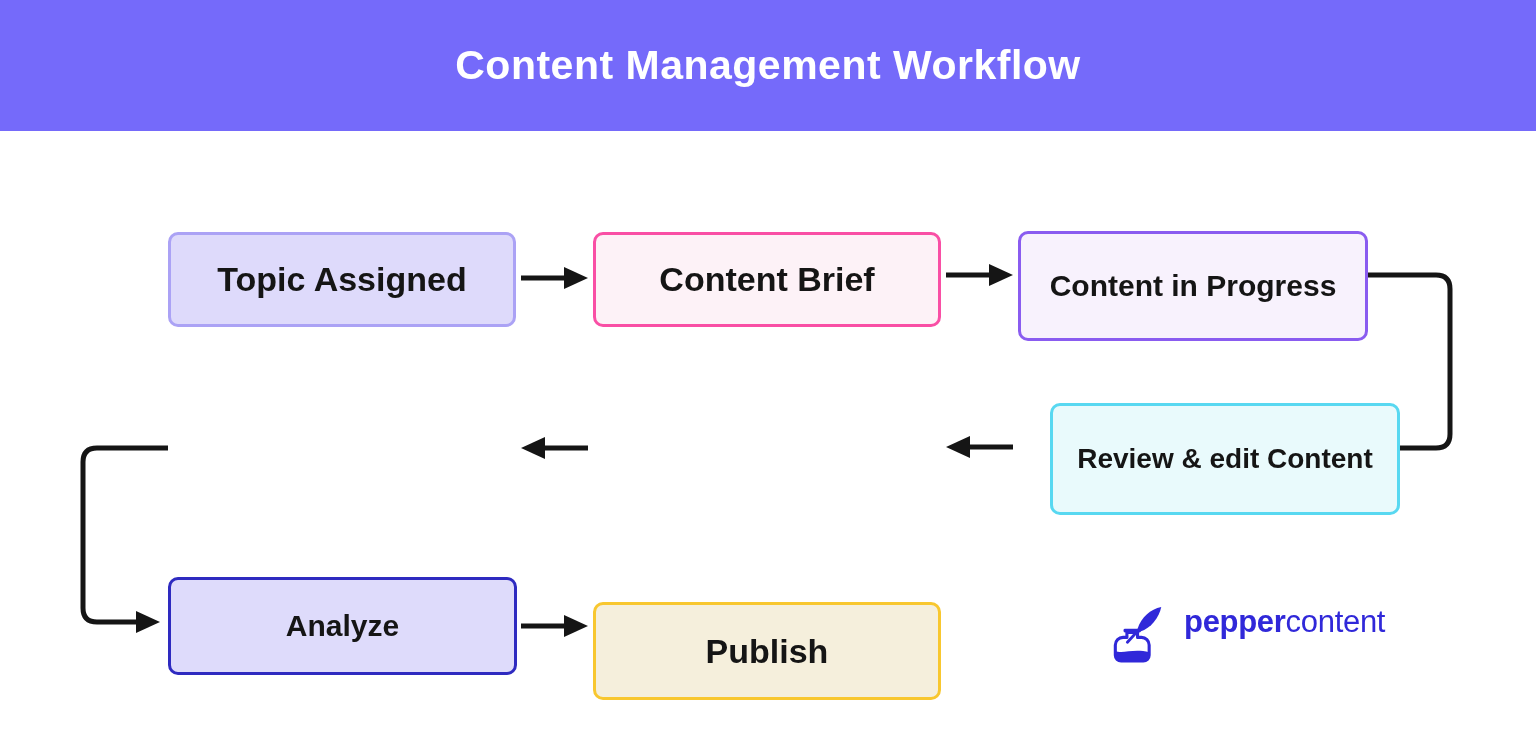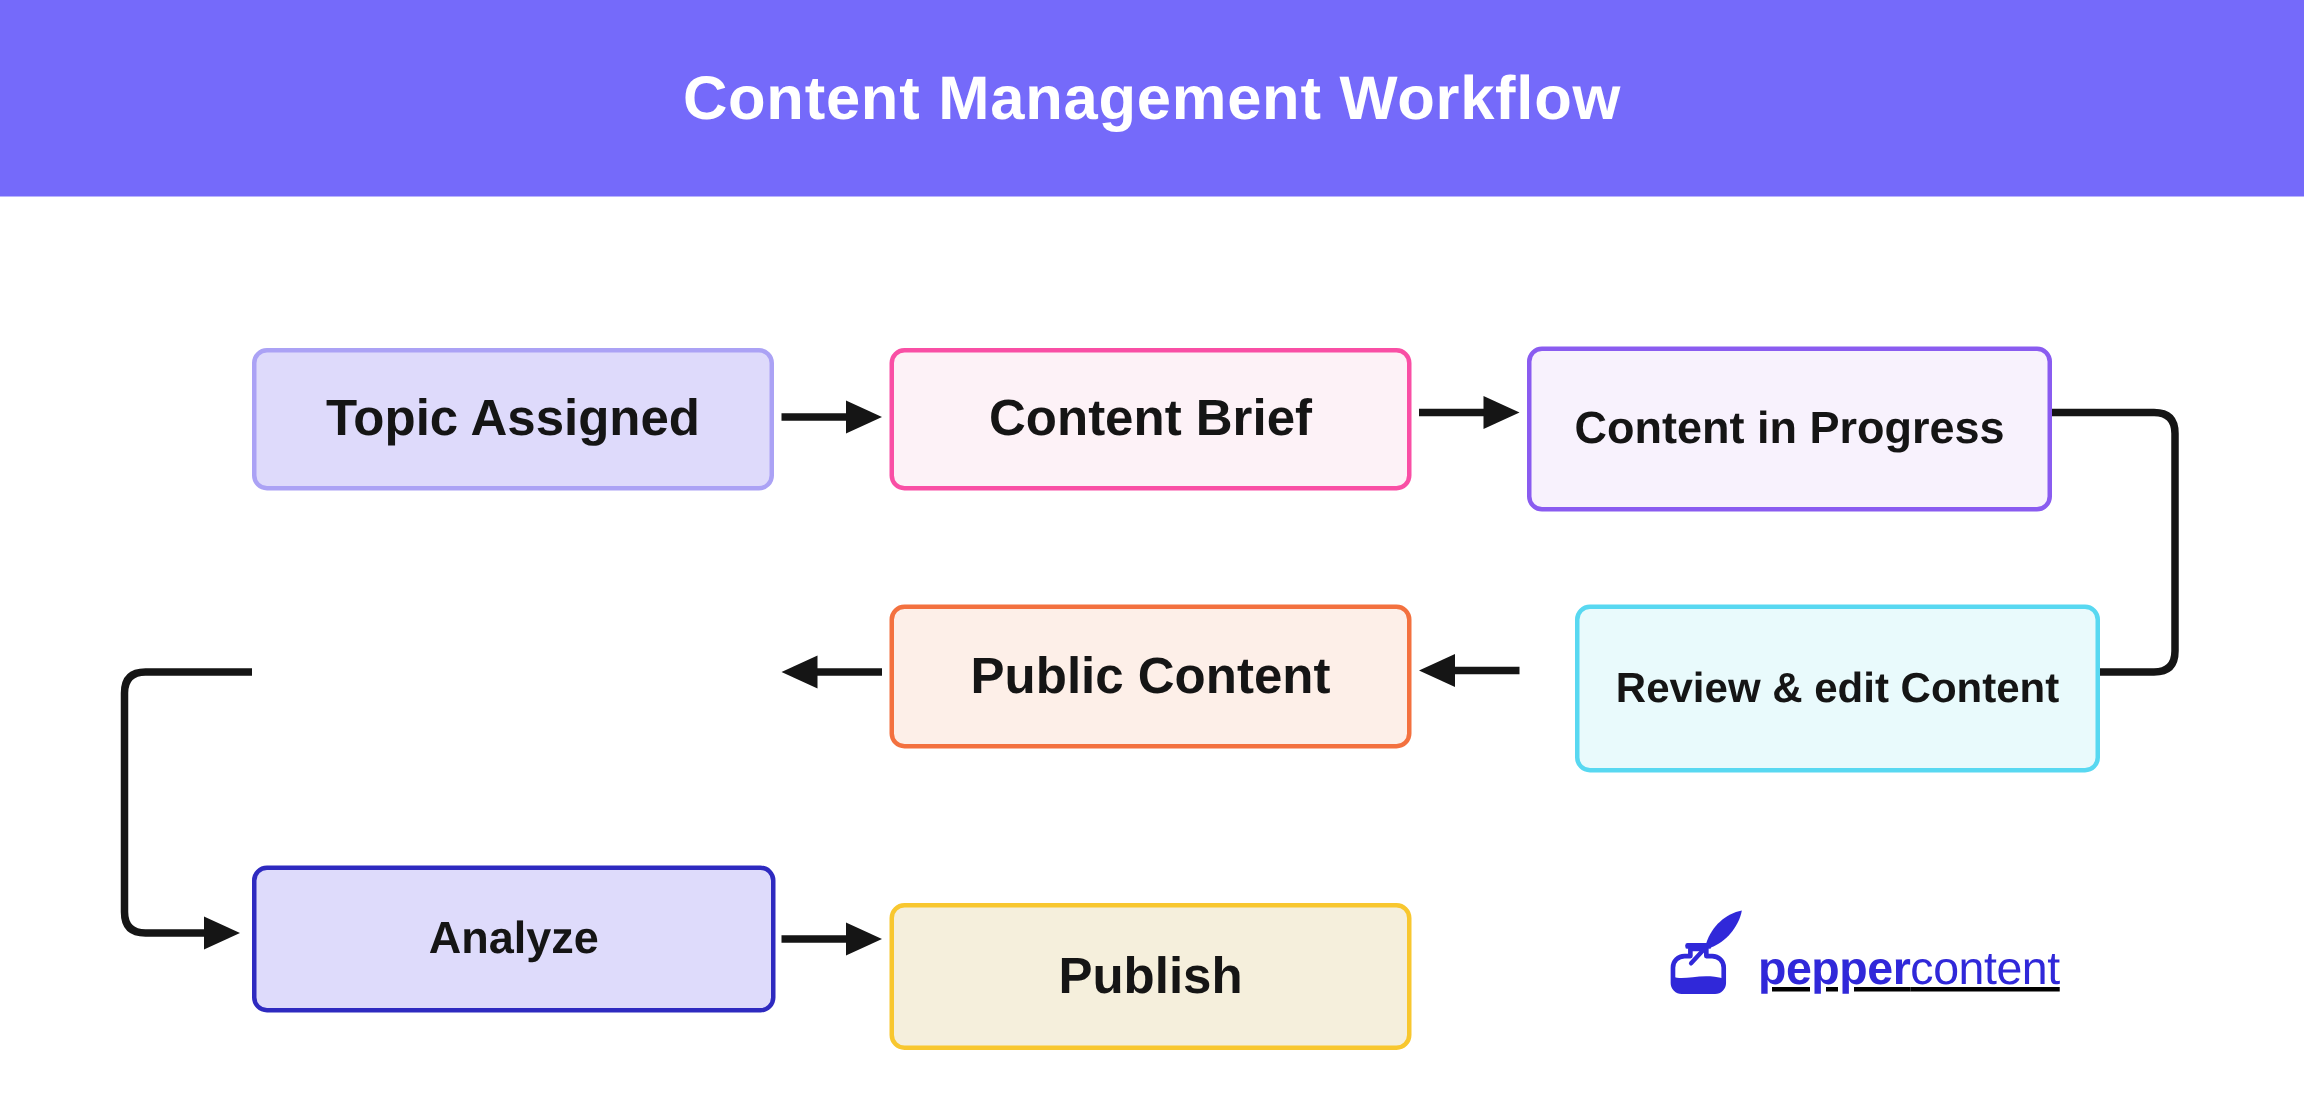--- a/index.html
+++ b/index.html
@@ -24,21 +24,21 @@
   }
   .n1{left:168px;top:232px;width:348px;height:95px;background:#DEDAFB;border-color:#ABA2F5;font-size:34px;}
   .n2{left:593px;top:232px;width:348px;height:95px;background:#FDF2F7;border-color:#F94FA5;font-size:34px;}
   .n3{left:1018px;top:231px;width:350px;height:110px;background:#F8F2FD;border-color:#8A5CF0;font-size:30px;}
   .n4{left:1018px;top:403px;width:350px;height:112px;background:#E9FAFC;border-color:#58D8F1;font-size:28px;margin-left:32px;}
   .n5{left:593px;top:403px;width:348px;height:96px;background:#FDEFE8;border-color:#F3713F;font-size:34px;}
   .n6{left:168px;top:404px;width:349px;height:90px;background:#EFFBF4;border-color:#2BD371;font-size:32px;}
   .n7{left:168px;top:577px;width:349px;height:98px;background:#DEDBFB;border-color:#2E2AC0;font-size:30px;}
   .n8{left:593px;top:602px;width:348px;height:98px;background:#F5EFDC;border-color:#F8C72F;font-size:34px;}
   .logo{
-    position:absolute;left:1110px;top:604px;display:flex;align-items:flex-end;gap:4px;text-decoration:underline;
+    position:absolute;left:1110px;top:604px;display:flex;align-items:flex-start;gap:16px;
   }
   .logo-text{font-size:31px;color:#3028D9;letter-spacing:-0.3px;}
   .logo-text .bold{font-weight:700;}
   .logo-text .reg{font-weight:400;}
 </style>
 </head>
 <body>
 
 <div class="canvas">
 
@@ -89,23 +89,20 @@
   </div>
   <div class="node n2">
     <span>Content Brief</span>
   </div>
   <div class="node n3">
     <span>Content in Progress</span>
   </div>
   <div class="node n4">
     <span>Review &amp; edit Content</span>
   </div>
-  <div class="node n5">
-    <span>Public Content</span>
-  </div>
   <div class="node n7">
     <span>Analyze</span>
   </div>
   <div class="node n8">
     <span>Publish</span>
   </div>
 
   <div class="logo">
     <svg width="58" height="60" viewBox="0 0 60 62">
 

